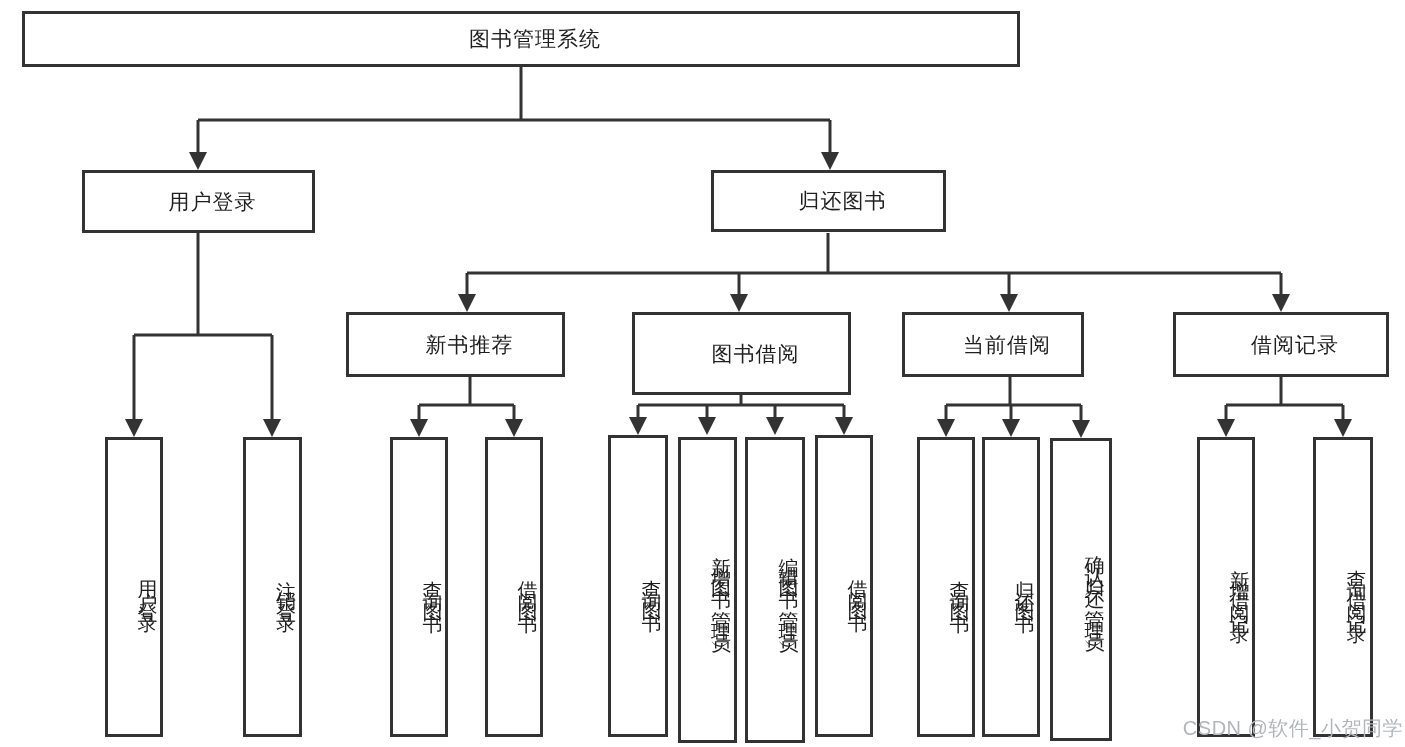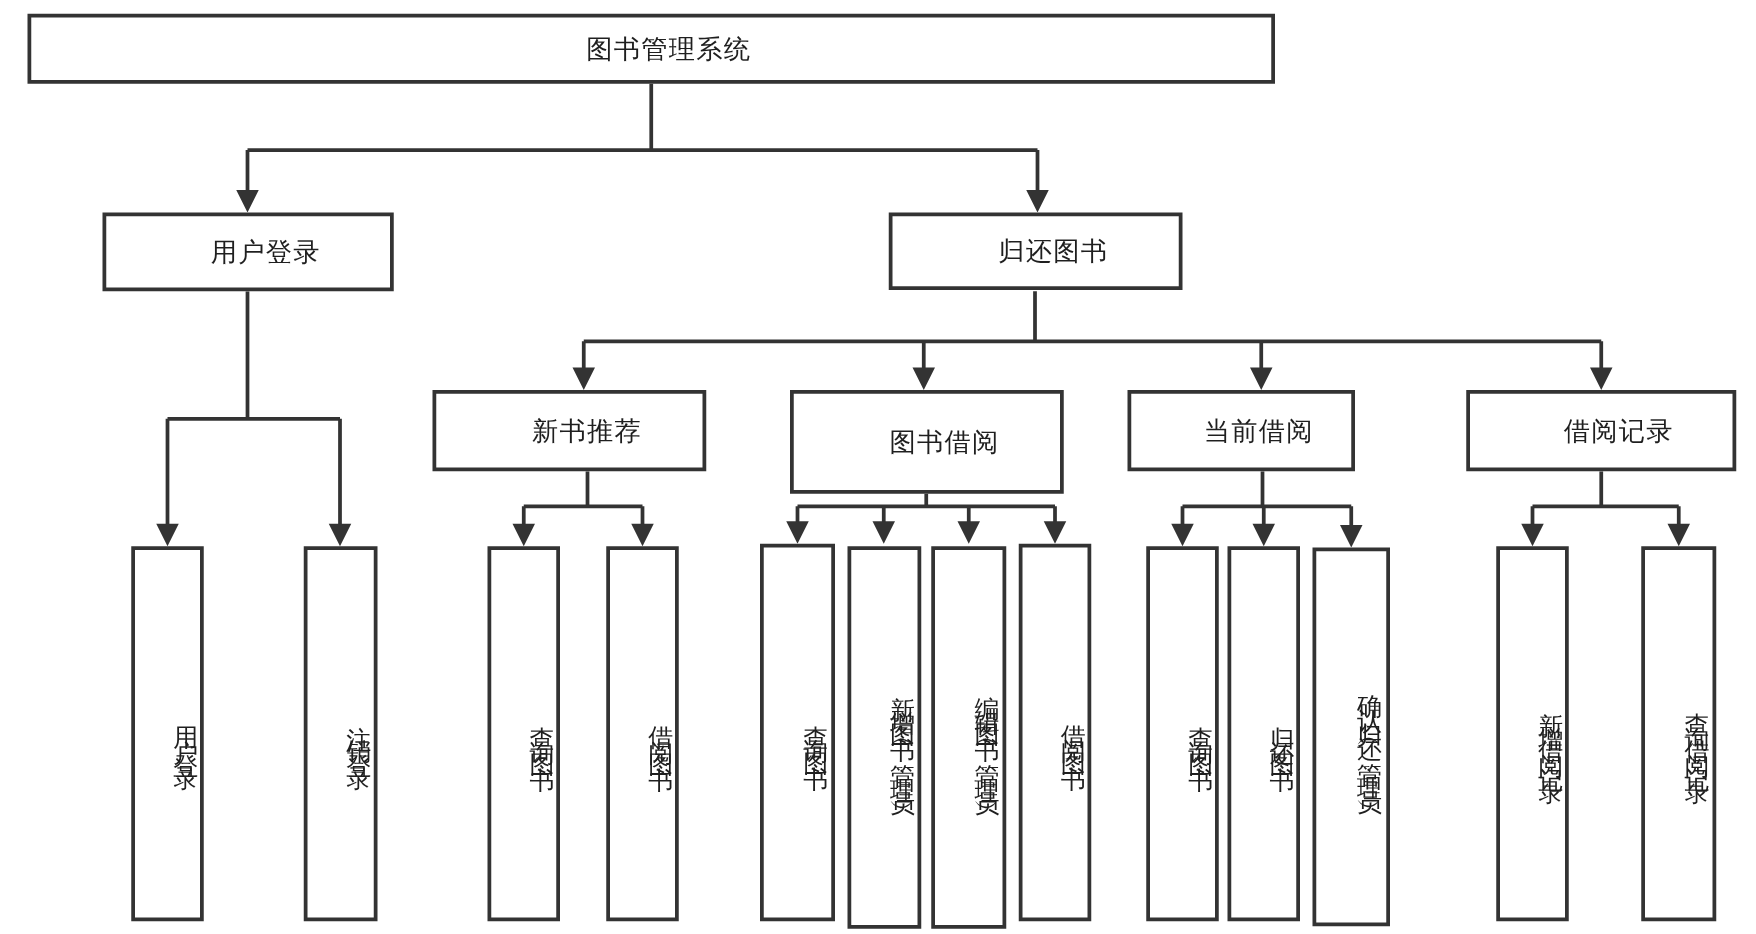--- a/index.html
+++ b/index.html
@@ -162,13 +162,14 @@
     <span class="vtext">确认归还（管理员）</span>
   </div>
 
   <div class="box vbox" style="left:1197px;top:437px;width:58px;height:300px;">
     <span class="vtext">新增借阅记录</span>
   </div>
   <div class="box vbox" style="left:1313px;top:437px;width:60px;height:300px;">
     <span class="vtext">查询借阅记录</span>
   </div>
 
+  <div class="watermark">CSDN @软件_小贺同学</div>
 </div>
 
 </body></html>

